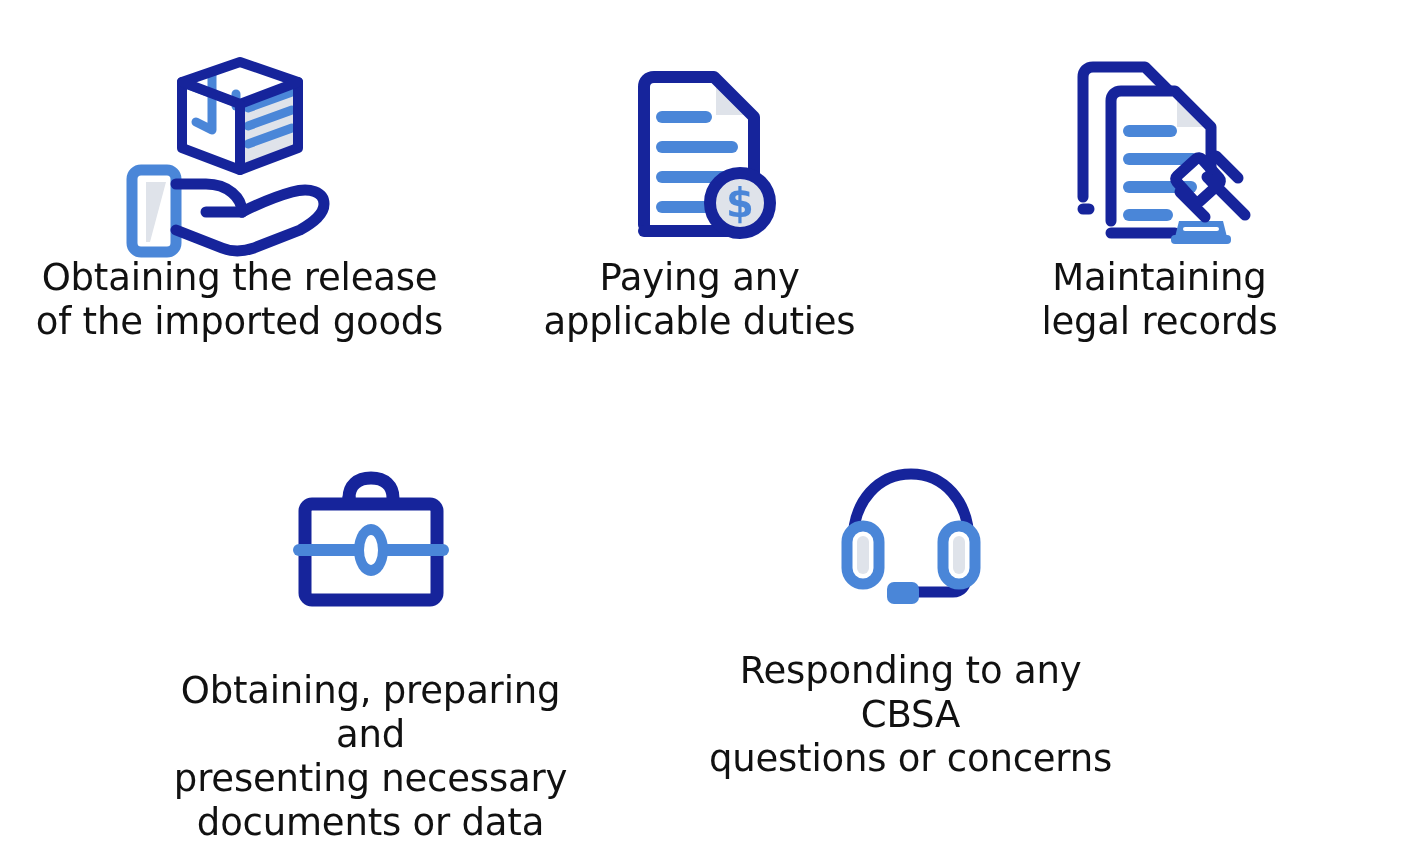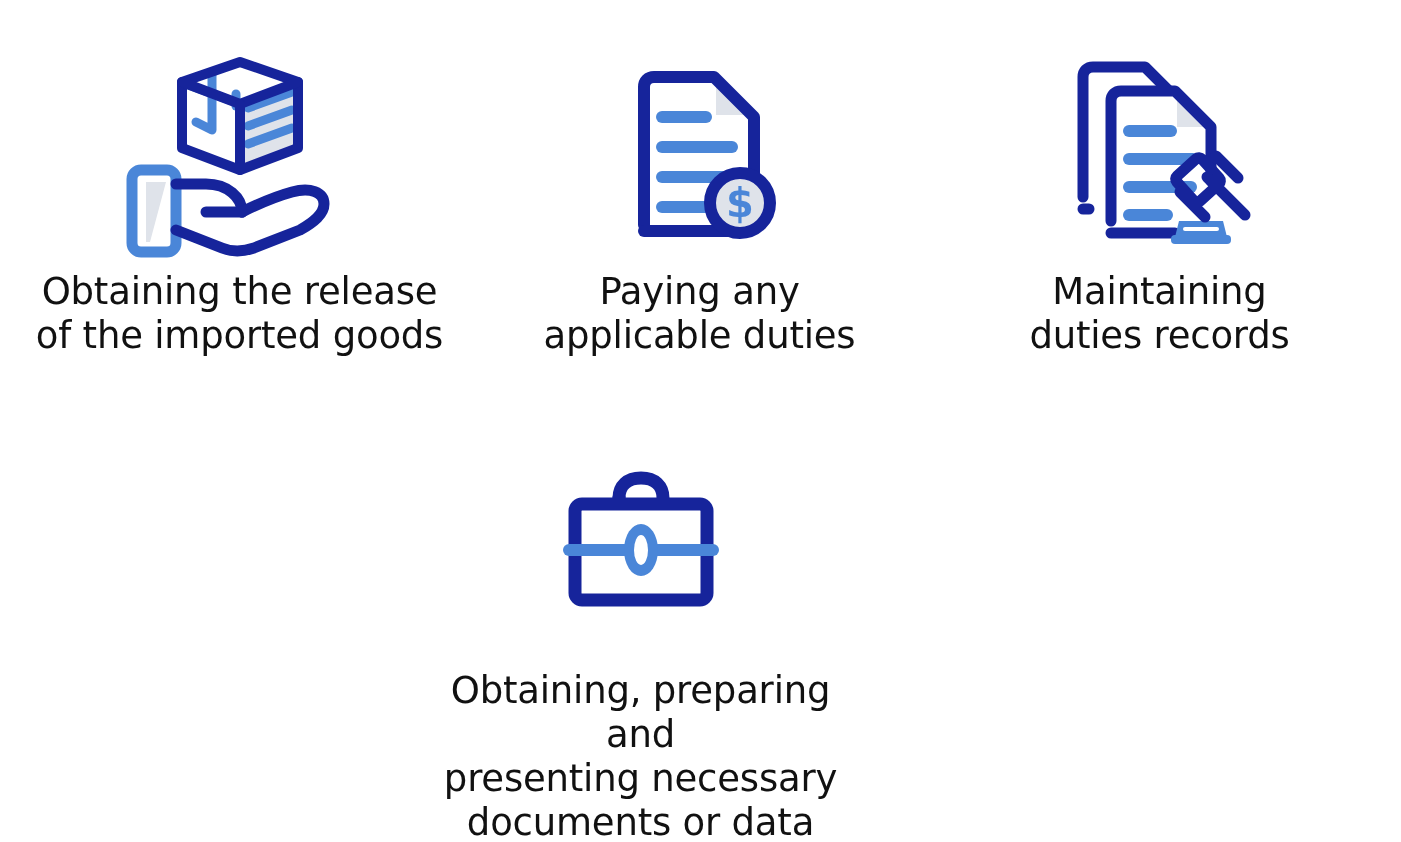--- a/index.html
+++ b/index.html
@@ -61,21 +61,21 @@
 
   .caption {
     text-align: center;
     font-size: 37px;
     line-height: 1.19;
     font-weight: 400;
     color: #111111;
     letter-spacing: -0.2px;
     white-space: pre-line;
   }
-  .row-top .caption { margin-top: 18px; }
+  .row-top .caption { margin-top: 4px; }
   .row-bottom .caption { margin-top: 22px; }
 
   svg { display: block; overflow: visible; }
 </style>
 </head>
 <body>
 
 <div class="board">
 
   <div class="row row-top">
@@ -174,21 +174,21 @@
 
           <g stroke="#16249b" stroke-width="11" stroke-linecap="round" stroke-linejoin="round" fill="none">
             <rect x="114" y="108" width="34" height="34" rx="4" transform="rotate(-42 131 125)"></rect>
             <path d="M149 101 L171 123"></path>
             <path d="M113 137 L138 162"></path>
             <path d="M140 122 L178 160"></path>
           </g>
         </svg>
       </div>
       <div class="caption">Maintaining
-duties records</div>
+legal records</div>
     </div>
   </div>
 
   <div class="row row-bottom">
 
     <div class="cell cell-docs">
       <div class="icon-wrap">
         <svg width="160" height="155" viewBox="0 0 160 155" fill="none" aria-hidden="true">
 
           <path d="M58 36 C58 24 66 16 80 16 C94 16 102 24 102 36 L102 44" stroke="#16249b" stroke-width="13" stroke-linecap="round" stroke-linejoin="round" fill="none"></path>
@@ -200,15 +200,35 @@
 
           <ellipse cx="80" cy="88" rx="17" ry="26" fill="#4a86d8"></ellipse>
           <ellipse cx="80" cy="88" rx="7" ry="15" fill="#ffffff"></ellipse>
         </svg>
       </div>
       <div class="caption">Obtaining, preparing and
 presenting necessary
 documents or data</div>
     </div>
 
+    <div class="cell cell-cbsa">
+      <div class="icon-wrap">
+        <svg width="160" height="160" viewBox="0 0 160 160" fill="none" aria-hidden="true">
+
+          <path d="M22 82 C22 40 48 14 80 14 C112 14 138 40 138 82" stroke="#16249b" stroke-width="11" stroke-linecap="round" fill="none"></path>
+
+          <path d="M135 82 L135 118 C135 126 130 132 122 132 L86 132" stroke="#16249b" stroke-width="11" stroke-linecap="round" stroke-linejoin="round" fill="none"></path>
+
+          <rect x="16" y="66" width="32" height="58" rx="16" fill="#ffffff" stroke="#4a86d8" stroke-width="11"></rect>
+          <rect x="26" y="76" width="12" height="38" rx="6" fill="#dfe3ea"></rect>
+
+          <rect x="112" y="66" width="32" height="58" rx="16" fill="#ffffff" stroke="#4a86d8" stroke-width="11"></rect>
+          <rect x="122" y="76" width="12" height="38" rx="6" fill="#dfe3ea"></rect>
+
+          <rect x="56" y="122" width="32" height="22" rx="7" fill="#4a86d8"></rect>
+        </svg>
+      </div>
+      <div class="caption">Responding to any CBSA
+questions or concerns</div>
+    </div>
   </div>
 
 </div>
 
 </body></html>

